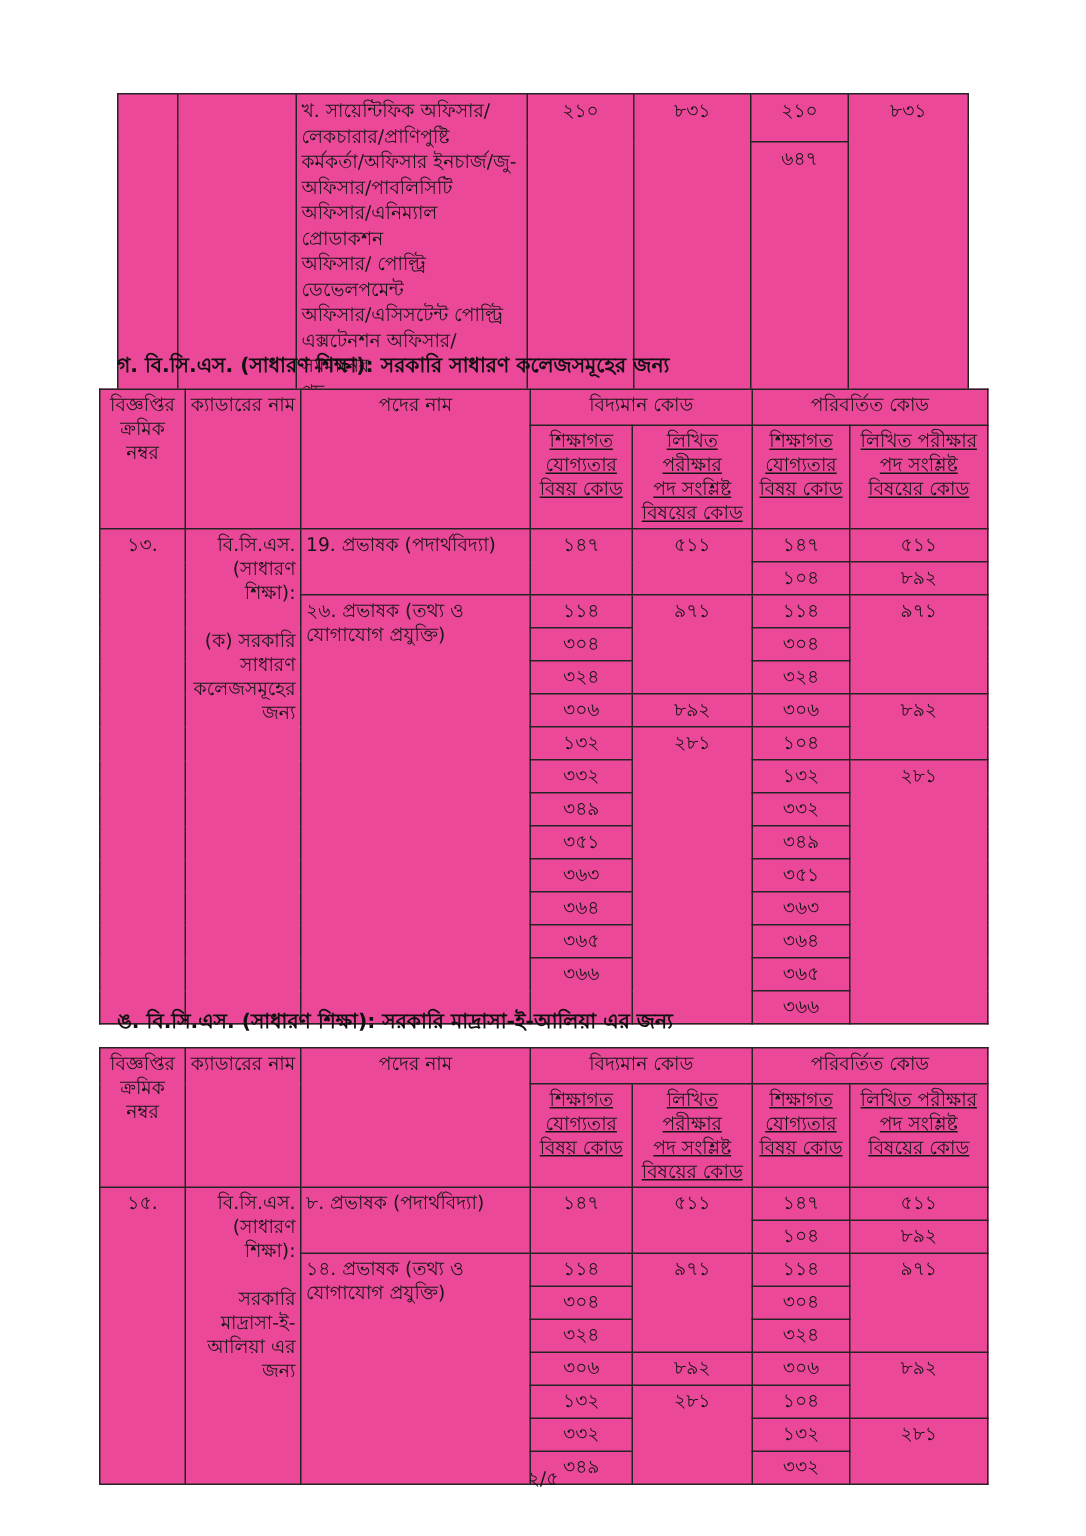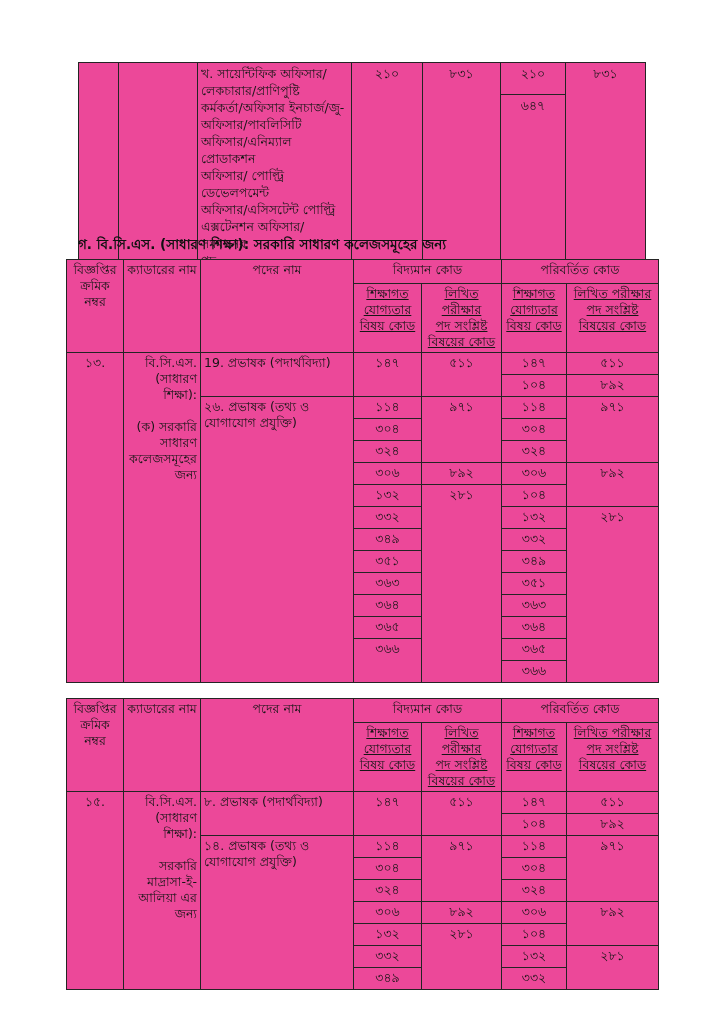--- a/index.html
+++ b/index.html
@@ -188,20 +188,21 @@
       <tr class="r">
         <td rowspan="2" class="num">৩৬৬</td>
         <td class="num">৩৬৫</td>
       </tr>
       <tr class="r">
         <td class="num">৩৬৬</td>
       </tr>
     </tbody>
   </table>
 
+  <div class="heading heading-e">ঙ. বি.সি.এস. (সাধারণ শিক্ষা): সরকারি মাদ্রাসা-ই-আলিয়া এর জন্য</div>
 
   <table class="tbl table-e">
     <colgroup>
       <col style="width:57px">
         <col style="width:77px">
         <col style="width:153px">
       <col style="width:68px">
         <col style="width:80px">
         <col style="width:65px">
         <col style="width:92px">
@@ -284,15 +285,16 @@
         <td class="num">১৩২</td>
         <td rowspan="2" class="num">২৮১</td>
       </tr>
       <tr class="r">
         <td class="num">৩৪৯</td>
         <td class="num">৩৩২</td>
       </tr>
     </tbody>
   </table>
 
+  <div class="pagenum">২/৫</div>
   <div class="footnote">45 BCS Advertisement - Correction -Press release</div>
 
 </div>
 
 </body></html>

